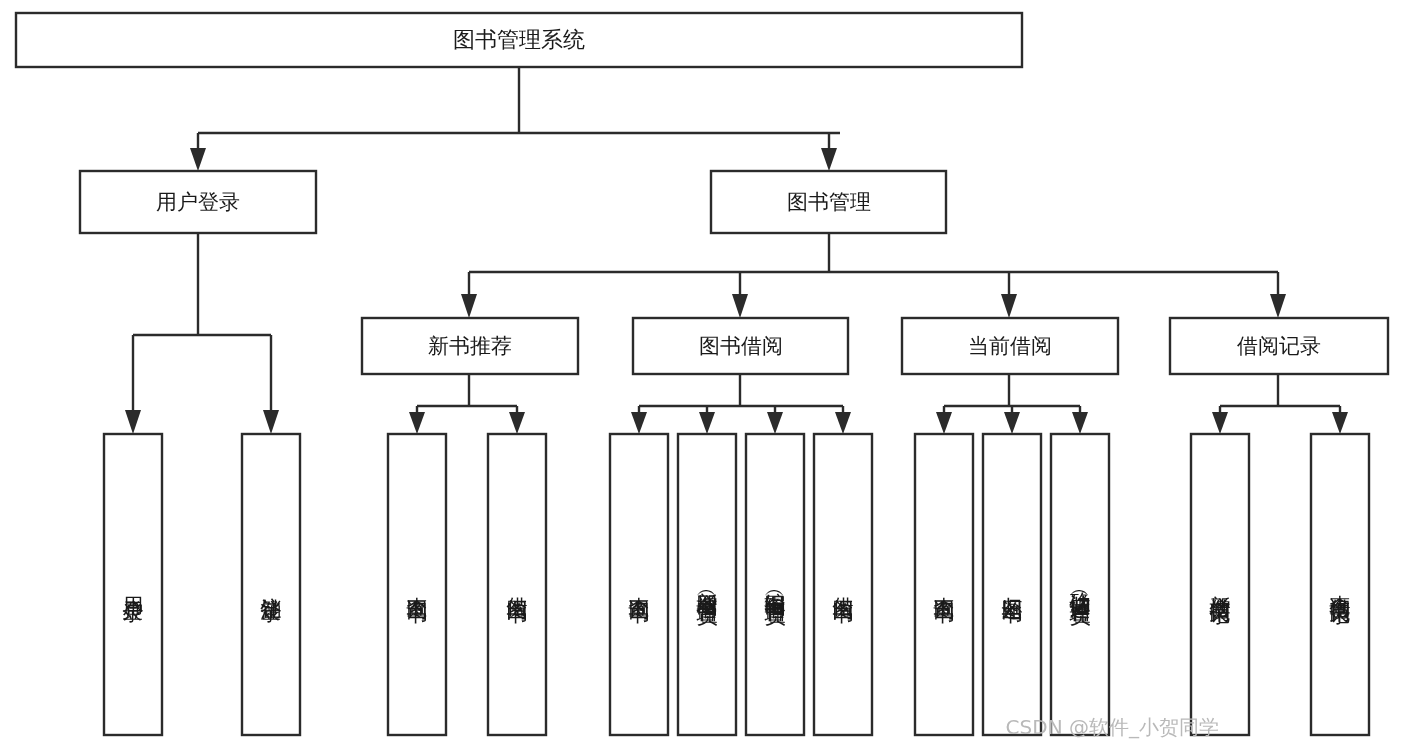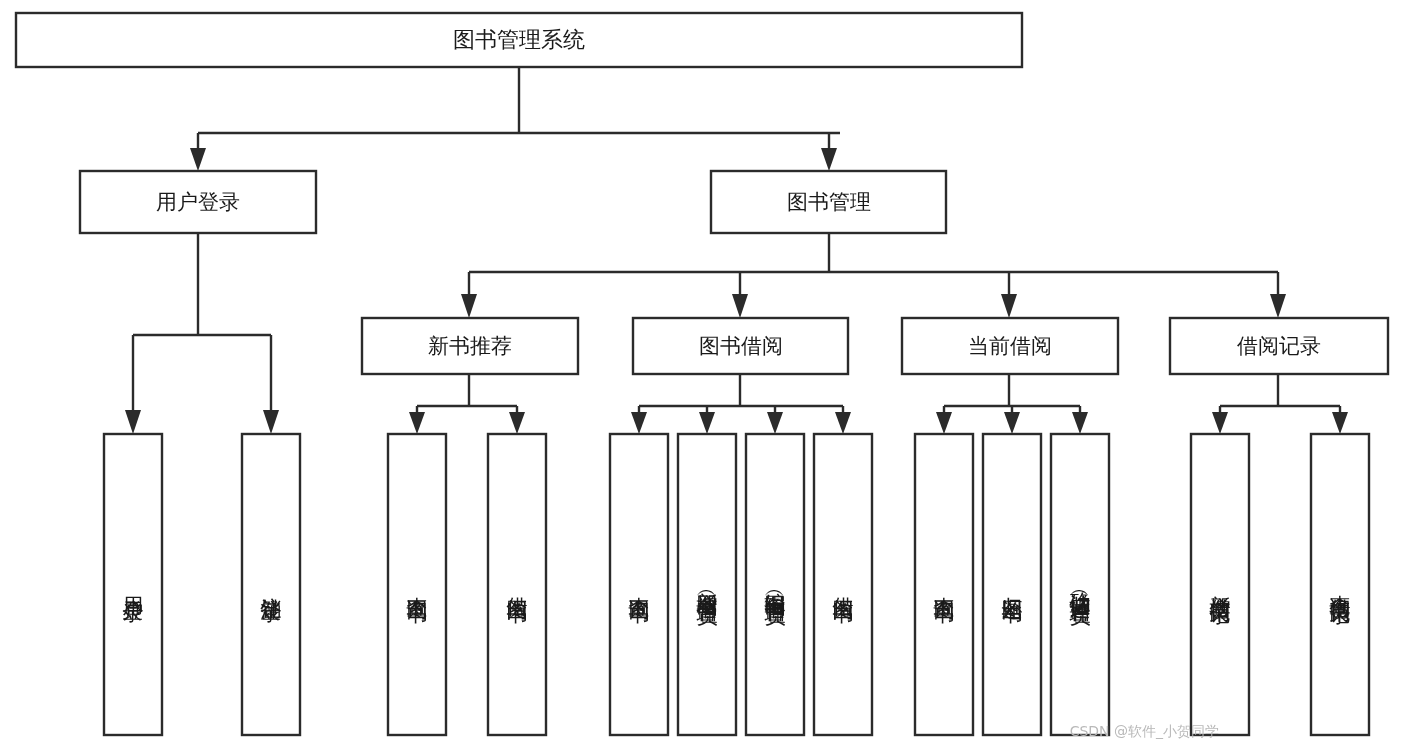--- a/index.html
+++ b/index.html
@@ -61,21 +61,21 @@
     text-anchor: middle;
     writing-mode: vertical-rl;
     dominant-baseline: central;
     letter-spacing: 2px;
   }
   .watermark-text {
     position: absolute;
     right: 14px;
     bottom: 6px;
     font-family: "DejaVu Sans", "Liberation Sans", sans-serif;
-    font-size: 14px;
+    font-size: 20px;
     color: #b9b9b9;
     white-space: nowrap;
     pointer-events: none;
     user-select: none;
   }
 </style>
 </head>
 <body>
 
 <div id="diagram-root">

